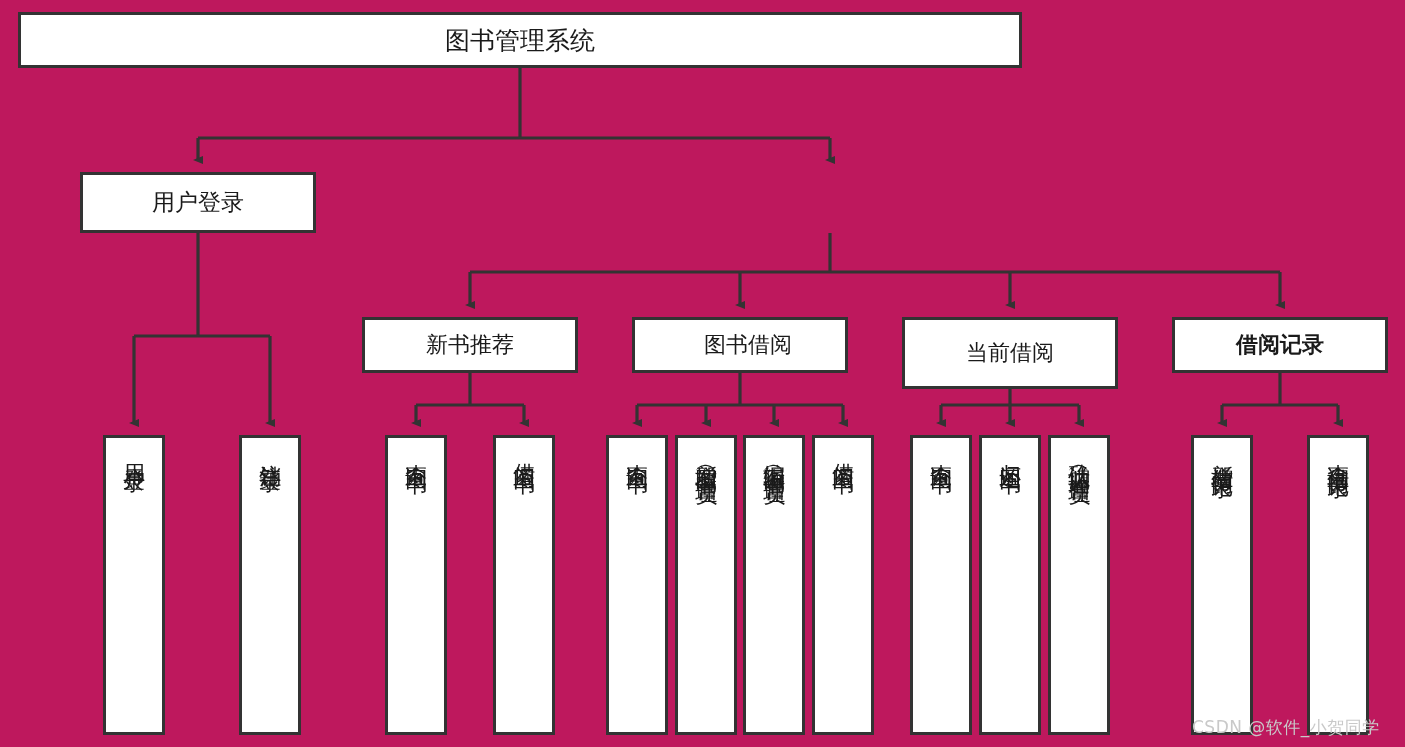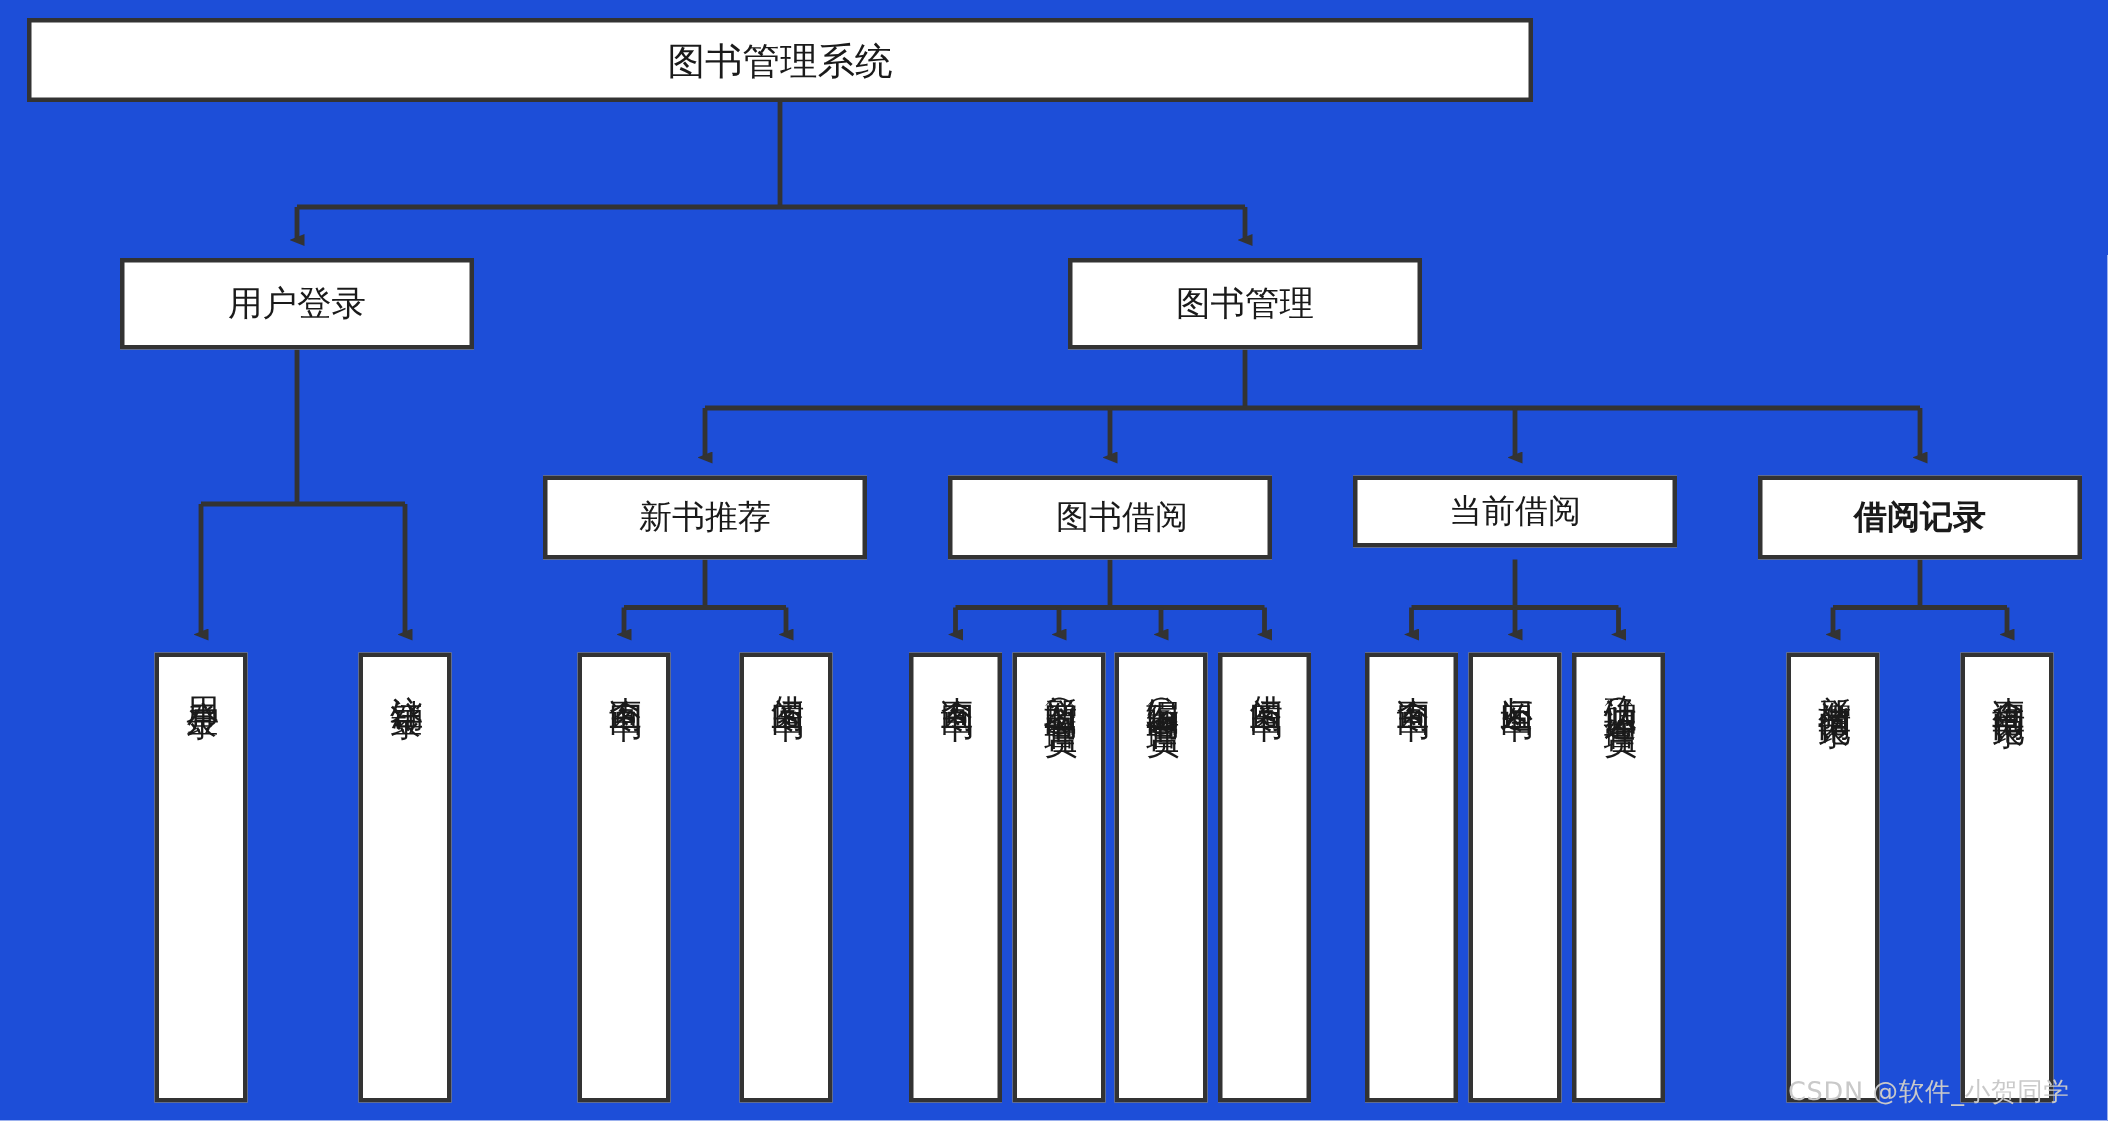--- a/index.html
+++ b/index.html
@@ -7,21 +7,21 @@
     padding: 0;
     background: #ffffff;
   }
   body {
     font-family: "DejaVu Sans", "Liberation Sans", sans-serif;
   }
   #canvas {
     position: relative;
     width: 1405px;
     height: 747px;
-    background: #1d4ed8;
+    background: #be185d;
     overflow: hidden;
   }
   .node {
     position: absolute;
     box-sizing: border-box;
     background: #ffffff;
     border: 3px solid #333333;
     display: flex;
     align-items: center;
     justify-content: center;
@@ -123,31 +123,28 @@
     </g>
   </svg>
 
   <div class="node level-root" style="left:18px; top:12px; width:1004px; height:56px;">
     <span>图书管理系统</span>
   </div>
 
   <div class="node level-1" style="left:80px; top:172px; width:236px; height:61px;">
     <span>用户登录</span>
   </div>
-  <div class="node level-1" style="left:712px; top:172px; width:236px; height:61px;">
-    <span>图书管理</span>
-  </div>
 
   <div class="node level-2" style="left:362px; top:317px; width:216px; height:56px;">
     <span>新书推荐</span>
   </div>
   <div class="node level-2" style="left:632px; top:317px; width:216px; height:56px;padding-left:16px;">
     <span>图书借阅</span>
   </div>
-  <div class="node level-2" style="left:902px; top:317px; width:216px; height:48px;">
+  <div class="node level-2" style="left:902px; top:317px; width:216px; height:72px;">
     <span>当前借阅</span>
   </div>
   <div class="node level-2" style="left:1172px; top:317px; width:216px; height:56px;font-weight:bold;">
     <span>借阅记录</span>
   </div>
 
   <div class="node leaf" style="left:103px; top:435px; width:62px; height:300px;">
     <span class="vtext">用户登录</span>
   </div>
   <div class="node leaf" style="left:239px; top:435px; width:62px; height:300px;">

